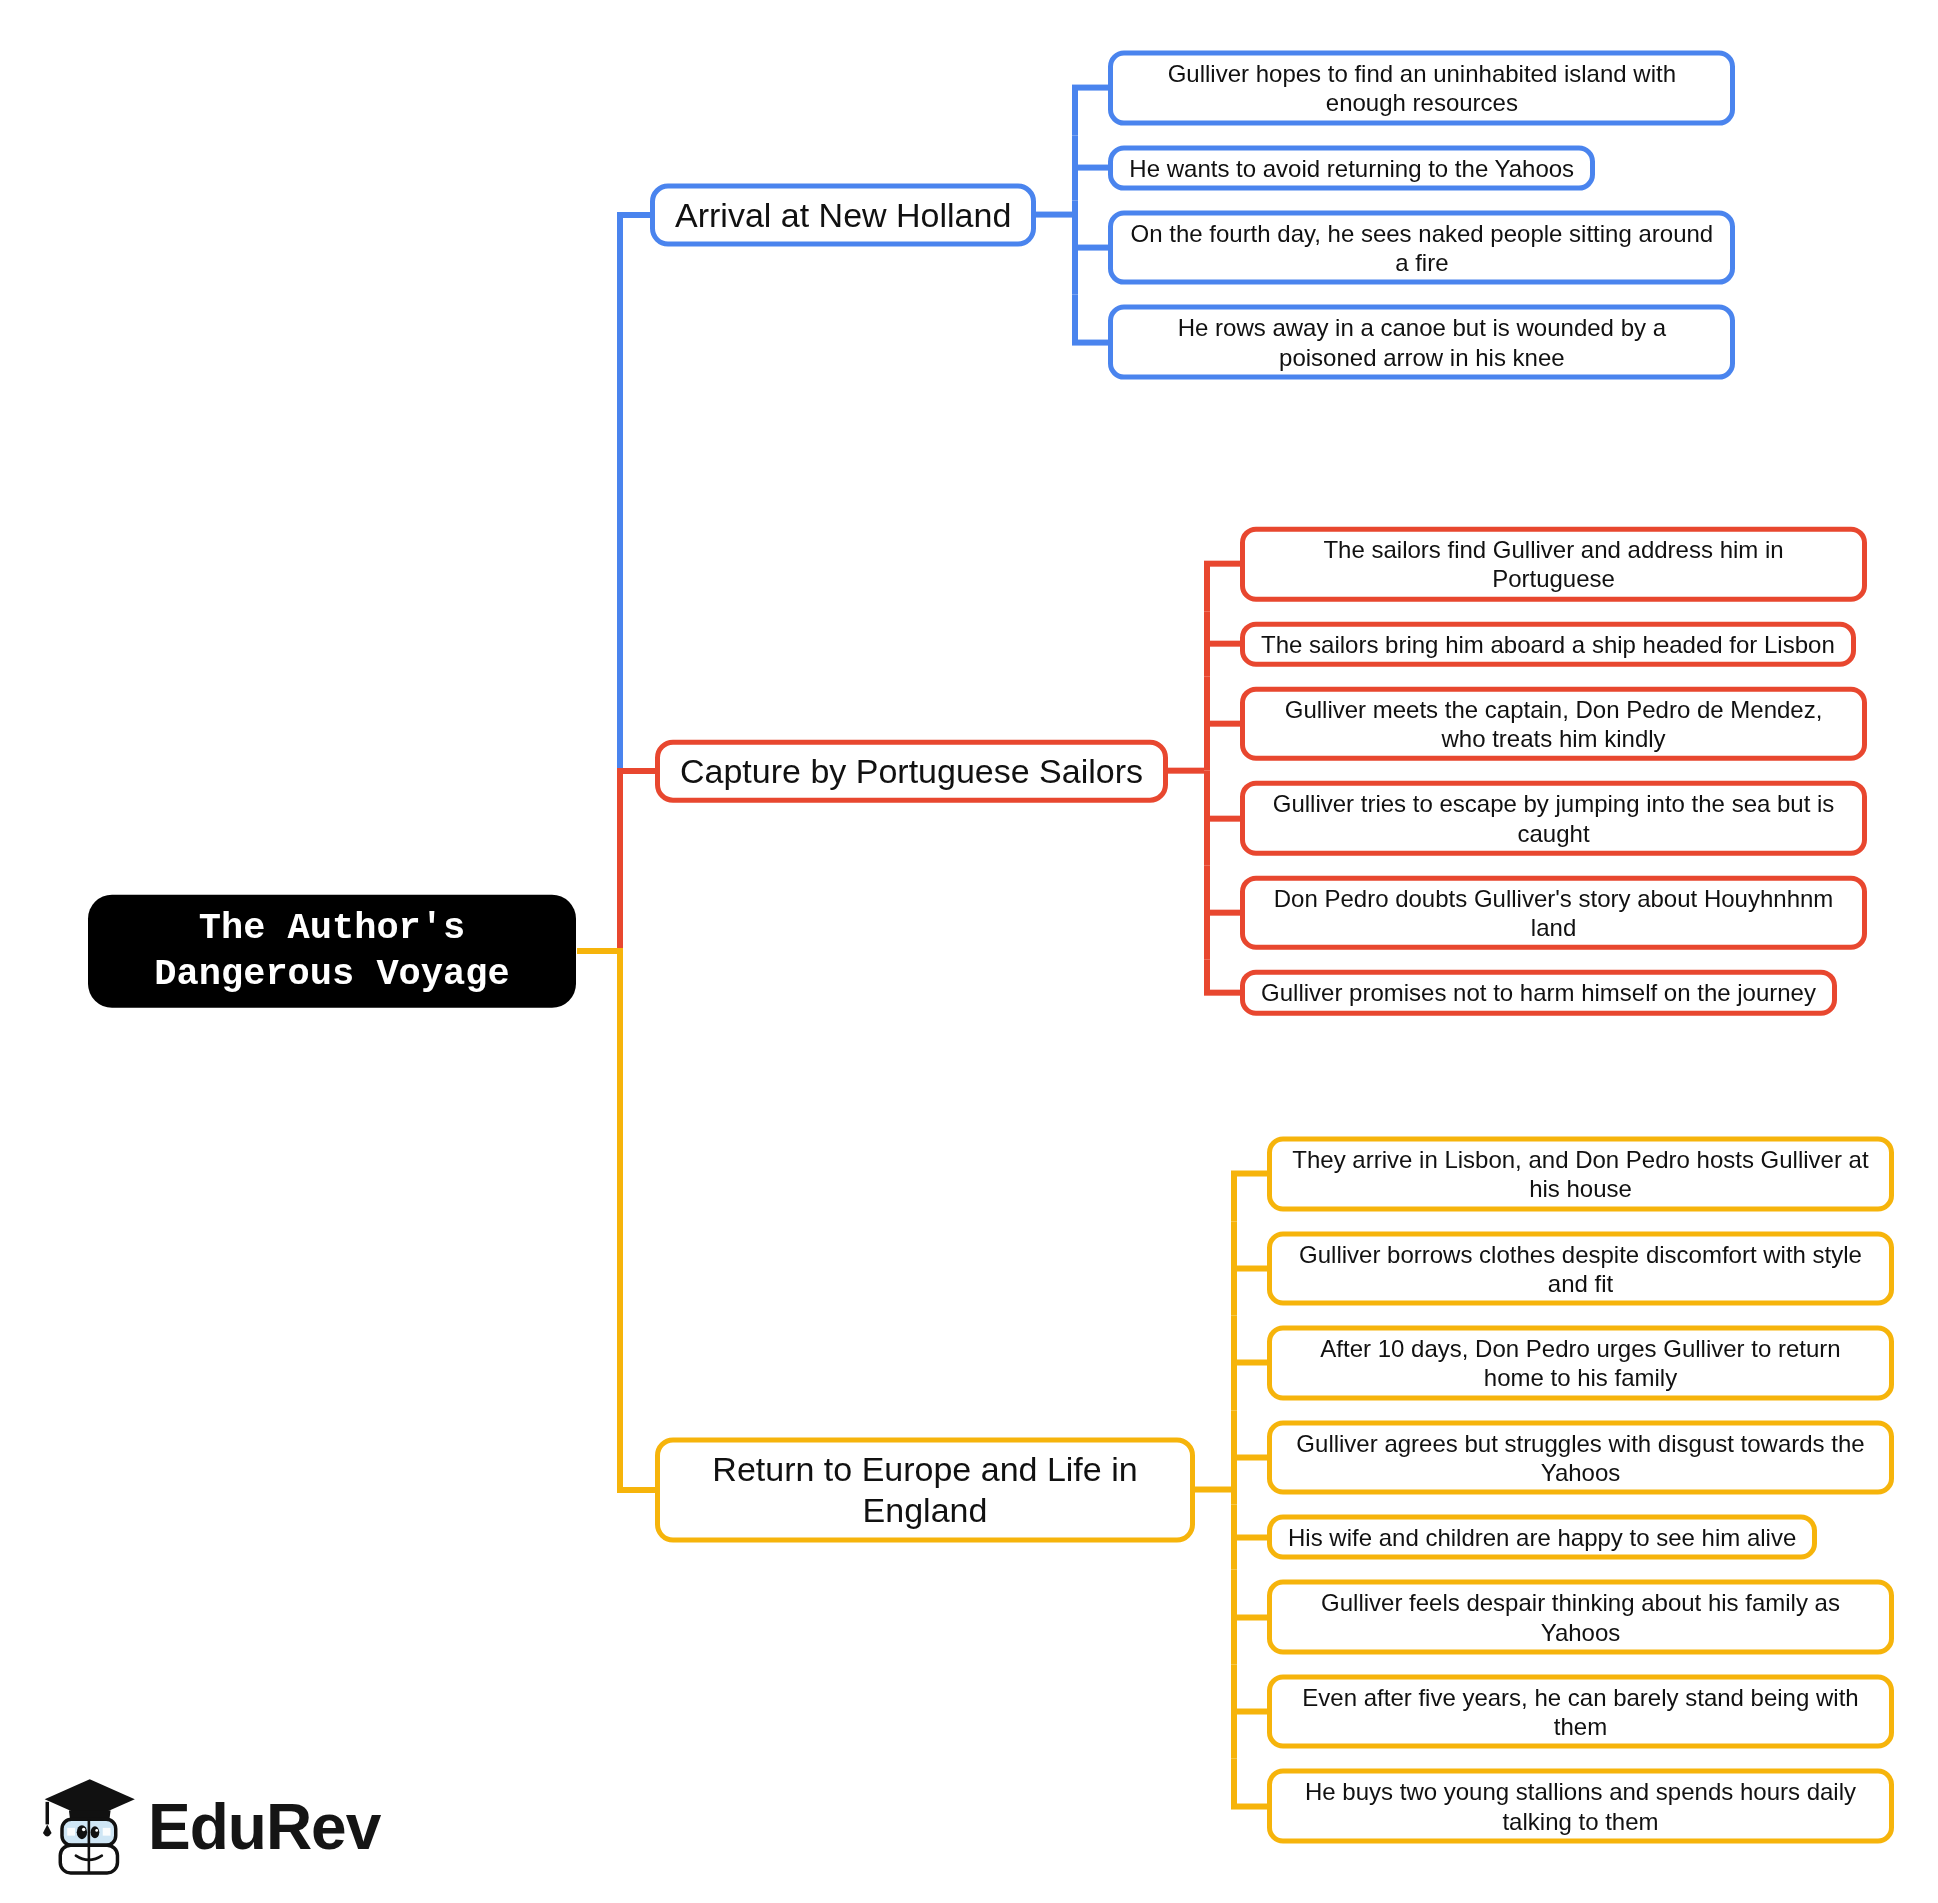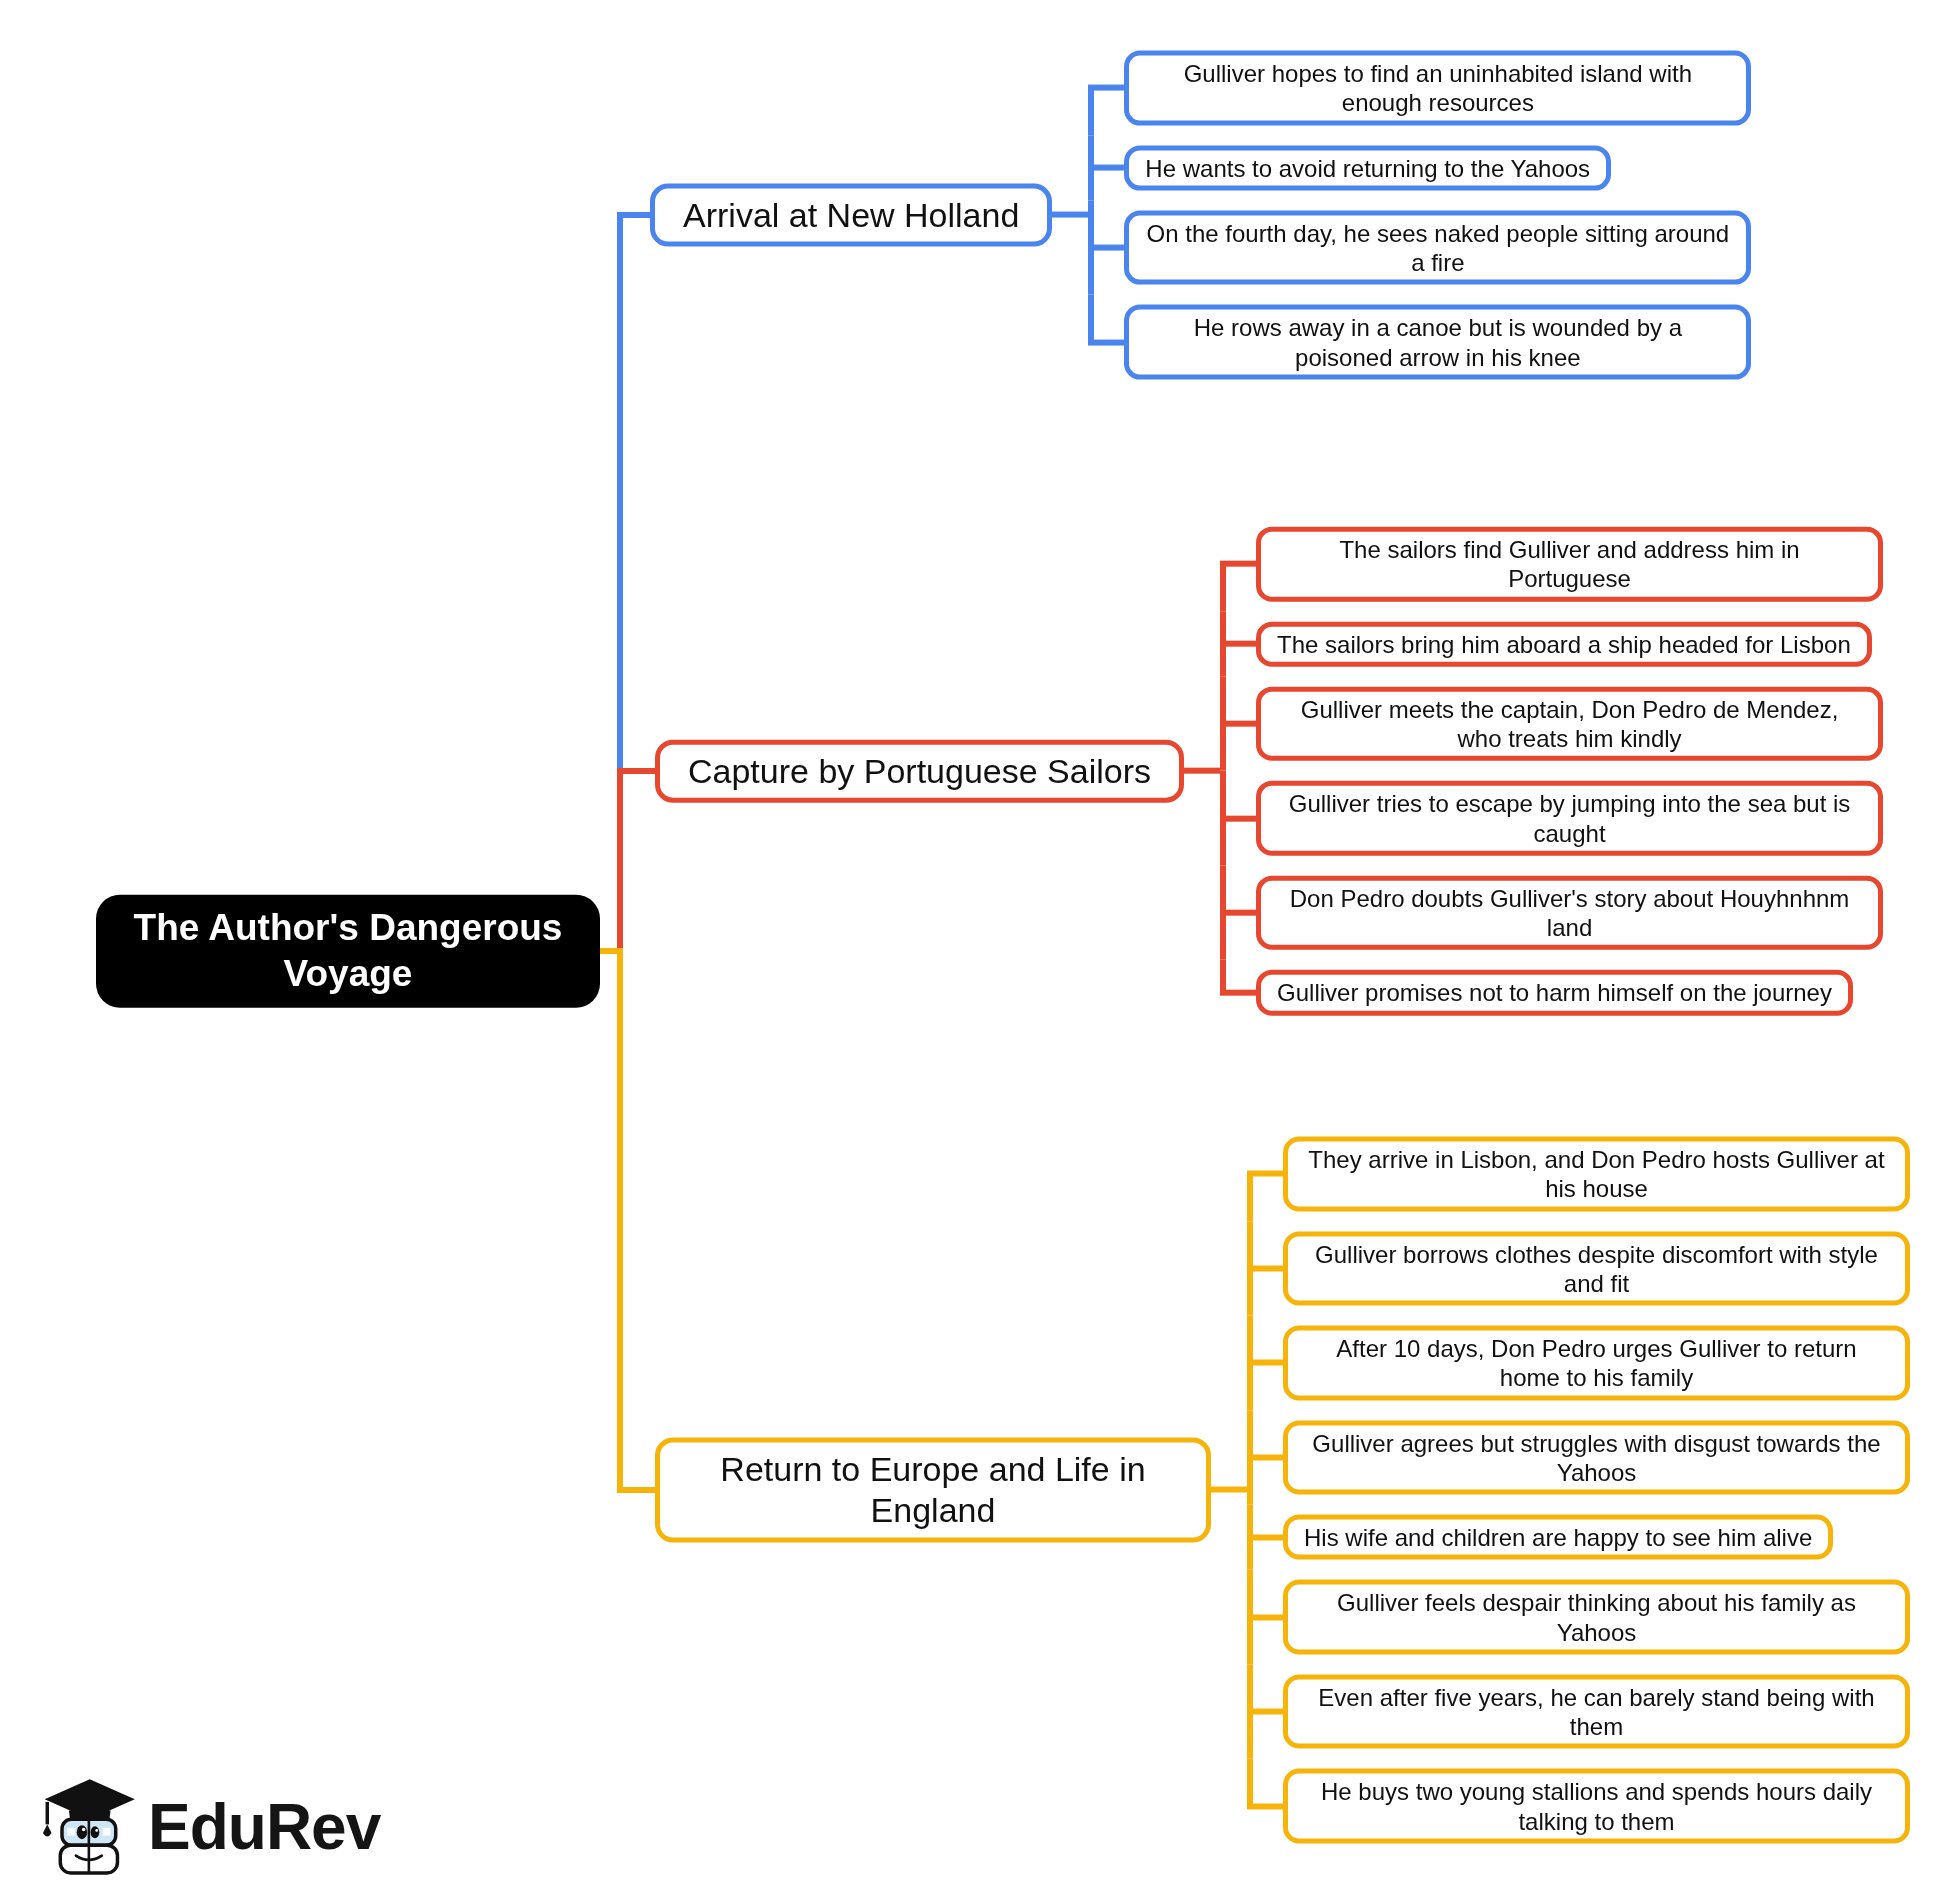--- a/index.html
+++ b/index.html
@@ -4,24 +4,24 @@
 <style>
   html,body { margin:0; padding:0; background:#ffffff; }
   body {
     width:1938px; height:1903px; position:relative; overflow:hidden;
     font-family:"Liberation Sans", sans-serif; color:#111;
   }
   .mindmap { position:absolute; inset:0; }
 
   
   .root-node {
-    position:absolute; left:96px; top:951px; transform:translateY(-50%);
+    position:absolute; left:88px; top:951px; transform:translateY(-50%);
     background:#000; color:#fff; font-weight:bold;
     font-size:37px; line-height:1.25; text-align:center;
-    border-radius:24px; padding:10px 32px; max-width:440px;
+    border-radius:24px; padding:10px 24px; max-width:440px;font-family:Liberation Mono, monospace;
   }
 
   
   .conn { position:absolute; }
   .trunk-blue   { left:617px; top:212px;  width:6px;  height:562px; background:var(--blue); }
   .trunk-red    { left:617px; top:768px;  width:6px;  height:186px; background:var(--red); }
   .trunk-yellow { left:617px; top:948px;  width:6px;  height:545px; background:var(--yellow); }
   .root-stub    { left:577px; top:948px;  width:46px; height:6px;   background:var(--yellow); }
   .stub-blue    { left:617px; top:212px;  width:38px; height:6px;   background:var(--blue); }
   .stub-red     { left:617px; top:768px;  width:43px; height:6px;   background:var(--red); }
@@ -30,21 +30,21 @@
   :root { --blue:#4a84ee; --red:#e8472f; --yellow:#f6b40b; }
 
   
   .branch { position:absolute; display:flex; align-items:center; transform:translateY(-50%); }
   .branch-blue   { left:650px; top:215px;  --c:var(--blue); }
   .branch-red    { left:655px; top:771px;  --c:var(--red); }
   .branch-yellow { left:655px; top:1490px; --c:var(--yellow); }
 
   .header {
     background:#fff; border:5px solid var(--c); border-radius:18px;
-    padding:6px 28px; font-size:34px; line-height:1.22; text-align:center;
+    padding:6px 20px; font-size:34px; line-height:1.22; text-align:center;
     flex:none; max-width:520px;
   }
   .branch-yellow .header { max-width:490px; }
 
   .hstub { width:36px; height:6px; background:var(--c); flex:none; }
 
   .leaves { display:flex; flex-direction:column; gap:20px; }
 
   .leaf-row { position:relative; padding-left:36px; display:flex; }
   

